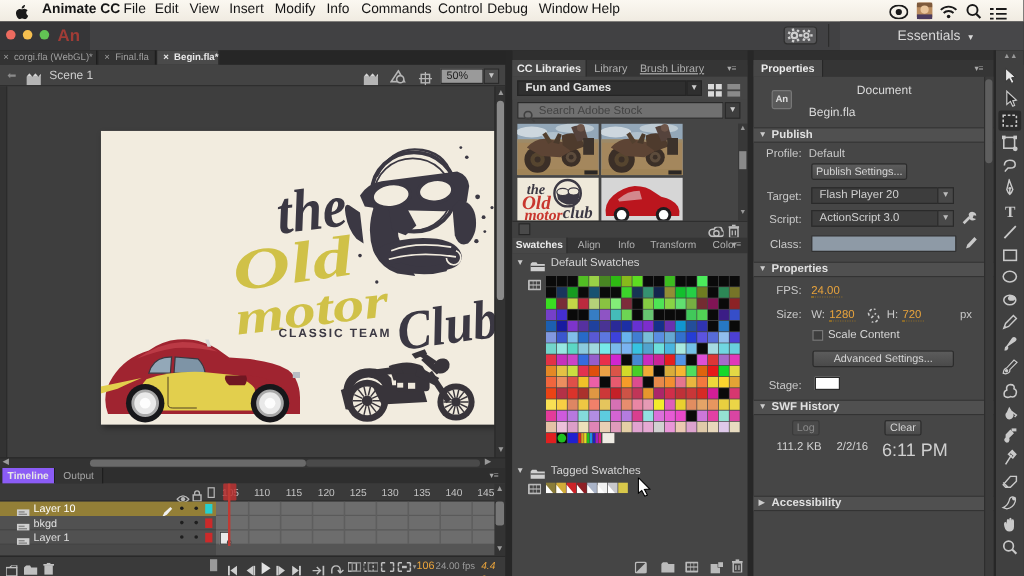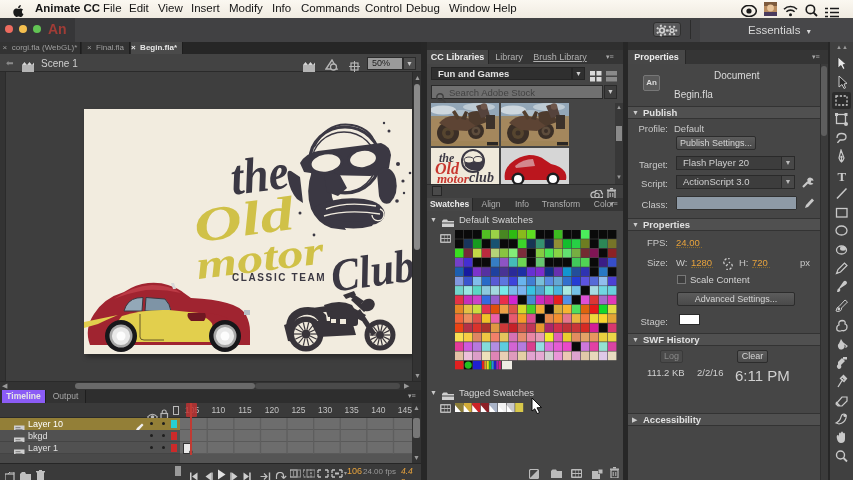--- a/index.html
+++ b/index.html
@@ -73,21 +73,21 @@
       <circle cx="18" cy="6.5" r="2.6" fill="#cfcfcf"></circle>
       <circle cx="18" cy="6.5" r="1.1" fill="#58585a"></circle>
     </svg></div>
 <div class="ab" style="left:690px;top:20px;width:1px;height:19px;background:#2c2c2c;"></div>
 <div class="ab" style="left:700px;top:18px;width:153px;height:24px;background:#474749;"></div>
 <div class="ab" style="left:748px;top:24px;width:90px;height:14px;color:#d8d8d8;font-size:11.5px;font-weight:normal;">Essentials &nbsp;<span style="font-size:8px;">▾</span></div>
 <div class="ab" style="left:0px;top:42px;width:853px;height:12px;background:#262626;"></div>
 <div class="ab" style="left:0px;top:42px;width:421px;height:12px;background:#262626;"></div>
 <div class="ab" style="left:0px;top:42px;width:81px;height:12px;background:#333333;border-right:1px solid #1e1e1e;color:#9f9f9f;font-size:8px;line-height:12px;text-align:center;">×&nbsp; corgi.fla (WebGL)*</div>
 <div class="ab" style="left:82px;top:42px;width:48px;height:12px;background:#333333;border-right:1px solid #1e1e1e;color:#9f9f9f;font-size:8px;line-height:12px;text-align:center;">×&nbsp; Final.fla</div>
-<div class="ab" style="left:131px;top:42px;width:52px;height:12px;background:#4a4a4a;border-right:1px solid #1e1e1e;color:#e8e8e8;font-weight:bold;font-size:8px;line-height:12px;text-align:left;">×&nbsp; Begin.fla*</div>
+<div class="ab" style="left:131px;top:42px;width:52px;height:12px;background:#4a4a4a;border-right:1px solid #1e1e1e;color:#e8e8e8;font-weight:bold;font-size:8px;line-height:12px;text-align:right;">×&nbsp; Begin.fla*</div>
 <div class="ab" style="left:0px;top:54px;width:421px;height:18px;background:#434343;border-bottom:1px solid #2a2a2a;"></div>
 <div class="ab" style="left:6px;top:59px;width:10px;height:9px;color:#8a8a8a;font-size:9px;line-height:9px;">⬅</div>
 <div class="ab" style="left:22px;top:58px;width:13px;height:10px;"><svg width="13" height="10">
       <rect y="3" width="12" height="7" fill="#b5b5b5"></rect>
       <path d="M0 3 L2.5 0 5 3 7.5 0 10 3 12 0.5 12 3z" fill="#d5d5d5"></path>
     </svg></div>
 <div class="ab" style="left:41px;top:58px;width:60px;height:11px;color:#cfcfcf;font-size:10px;">Scene 1</div>
 <div class="ab" style="left:303px;top:58px;width:13px;height:10px;"><svg width="13" height="10">
       <rect y="3" width="12" height="7" fill="#b5b5b5"></rect>
       <path d="M0 3 L2.5 0 5 3 7.5 0 10 3 12 0.5 12 3z" fill="#d5d5d5"></path>

